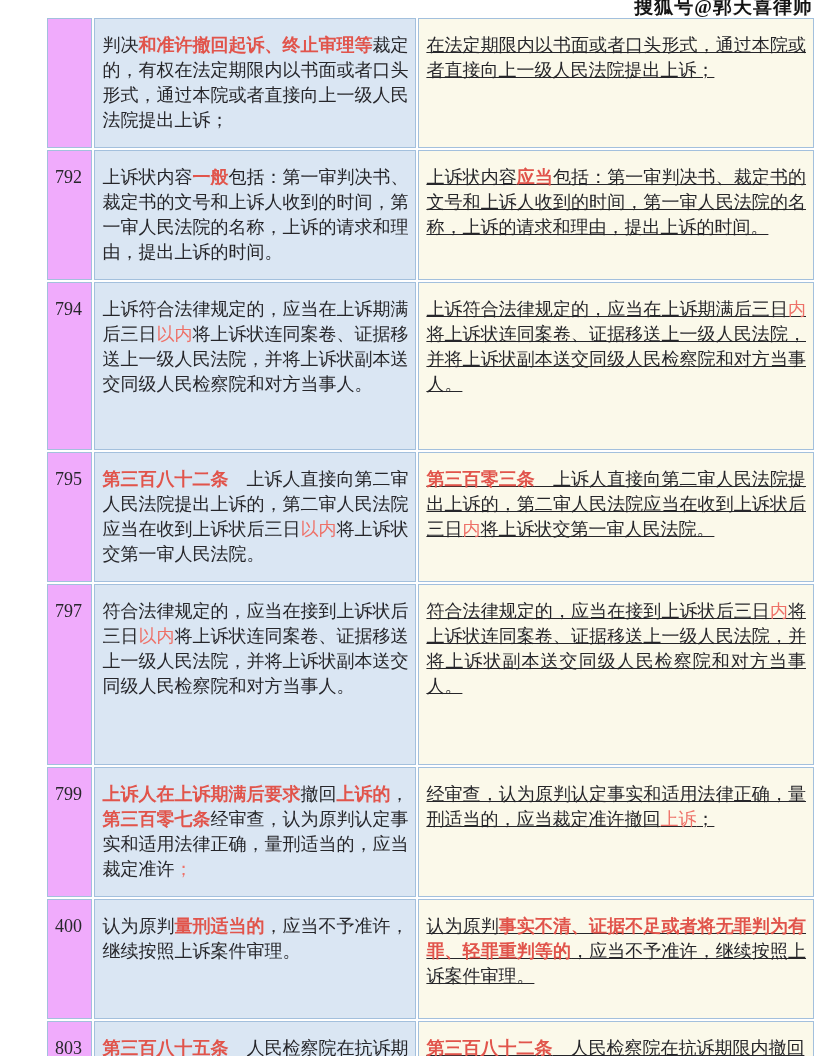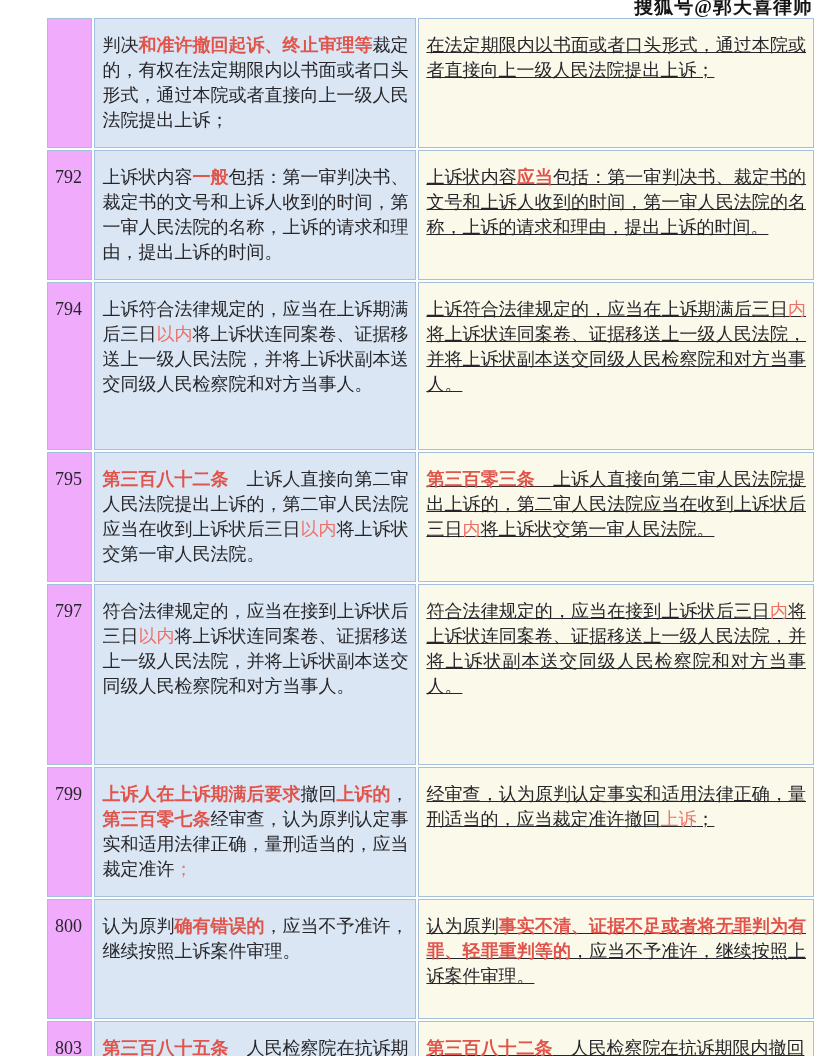--- a/index.html
+++ b/index.html
@@ -68,22 +68,22 @@
     <td class="num">797</td>
     <td class="old"><span>符合法律规定的，应当在接到上诉状后三日</span><span class="r">以内</span><span>将上诉状连同案卷、证据移送上一级人民法院，并将上诉状副本送交同级人民检察院和对方当事人。</span></td>
     <td class="new"><span>符合法律规定的，应当在接到上诉状后三日</span><span class="r">内</span><span>将上诉状连同案卷、证据移送上一级人民法院，并将上诉状副本送交同级人民检察院和对方当事人。</span></td>
   </tr>
       <tr style="height: 101px;">
     <td class="num">799</td>
     <td class="old"><span class="rb">上诉人在上诉期满后要求</span><span>撤回</span><span class="rb">上诉的</span><span>，</span><span class="rb">第三百零七条</span><span>经审查，认为原判认定事实和适用法律正确，量刑适当的，应当裁定准许</span><span class="r">；</span></td>
     <td class="new"><span>经审查，认为原判认定事实和适用法律正确，量刑适当的，应当裁定准许撤回</span><span class="r">上诉</span><span>；</span></td>
   </tr>
       <tr style="height: 120px;">
-    <td class="num">800</td>
-    <td class="old"><span>认为原判</span><span class="rb">确有错误的</span><span>，应当不予准许，继续按照上诉案件审理。</span></td>
+    <td class="num">400</td>
+    <td class="old"><span>认为原判</span><span class="rb">量刑适当的</span><span>，应当不予准许，继续按照上诉案件审理。</span></td>
     <td class="new"><span>认为原判</span><span class="rb">事实不清、证据不足或者将无罪判为有罪、轻罪重判等的</span><span>，应当不予准许，继续按照上诉案件审理。</span></td>
   </tr>
       <tr style="height: 37px; margin-left: 36px;">
     <td class="num">803</td>
     <td class="old oneline"><span class="rb">第三百八十五条</span><span>　人民检察院在抗诉期</span></td>
     <td class="new oneline"><span class="rb">第三百八十二条</span><span>　人民检察院在抗诉期限内撤回</span></td>
   </tr>
     </tbody>
 </table>
 

